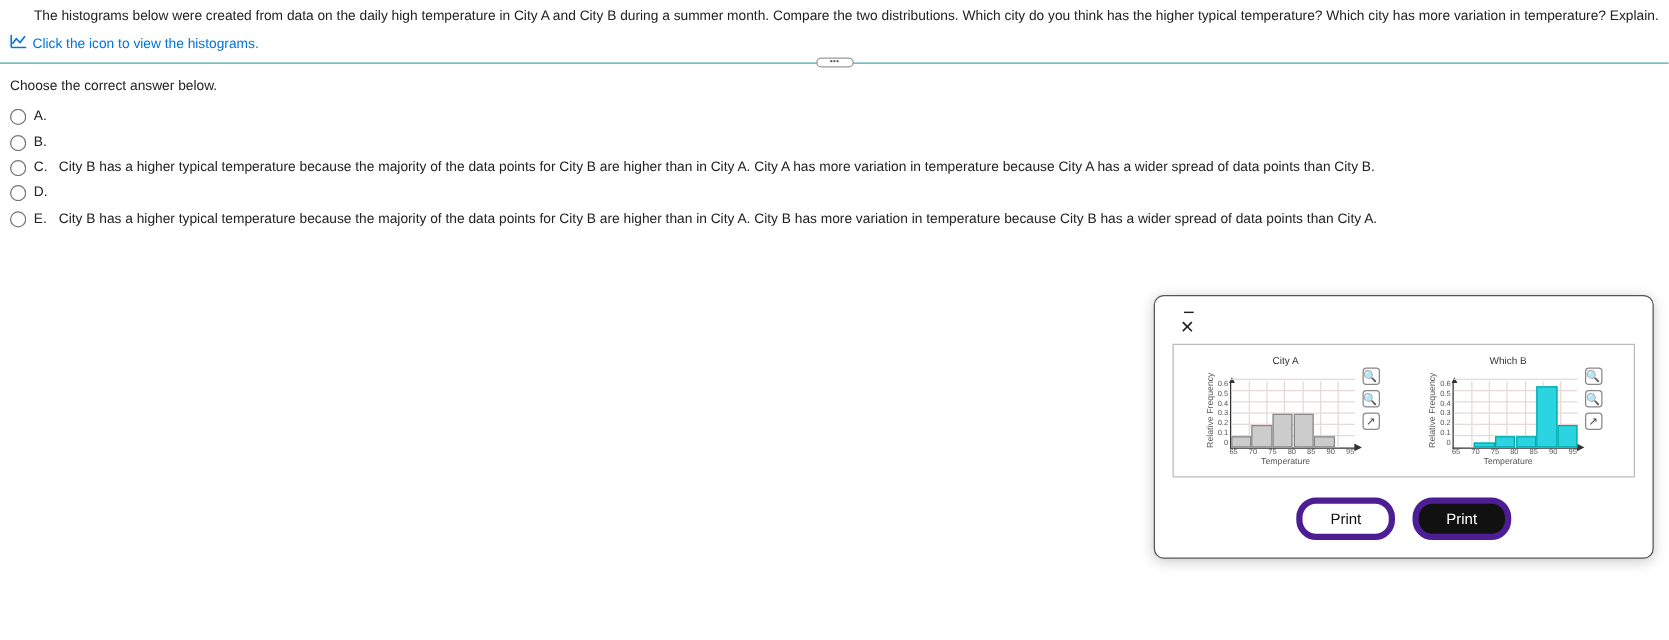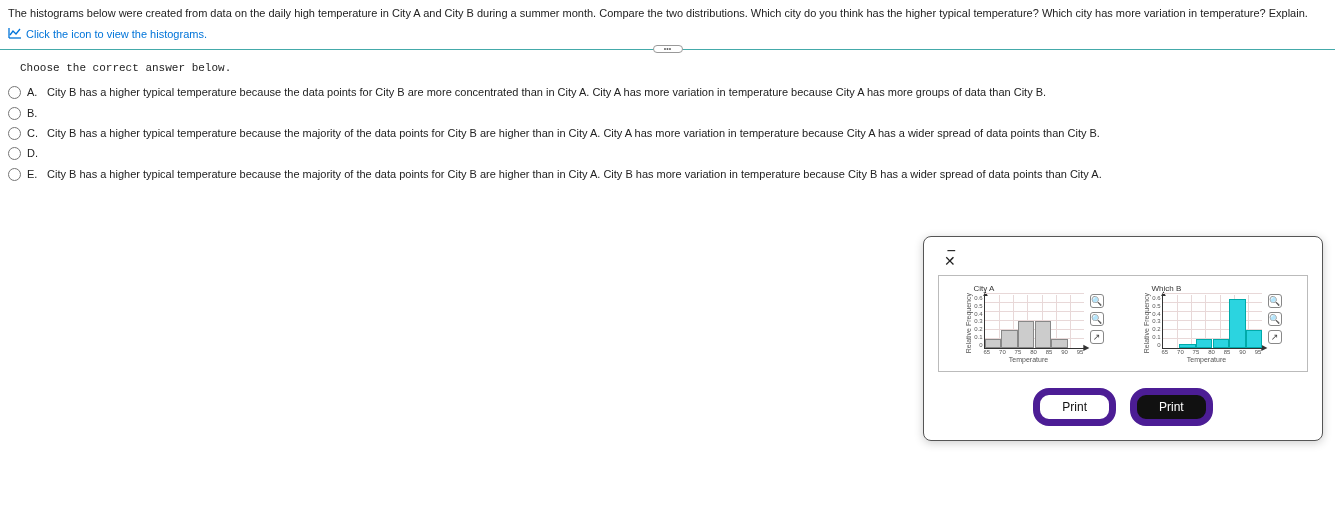--- a/index.html
+++ b/index.html
@@ -5,38 +5,38 @@
   * { box-sizing: border-box; margin: 0; padding: 0; }
   body {
     font-family: Arial, Helvetica, sans-serif;
     font-size: 11px;
     color: #222;
     width: 1335px;
     height: 512px;
     position: relative;
     background: #fff;
   }
-  .question-text { padding: 6px 8px 4px 8px; line-height: 1.4; }
+  .question-text { padding: 6px 8px 4px 8px; line-height: 1.4; text-align: right; }
   .link-row {
     display: flex; align-items: center; gap: 4px;
     padding: 2px 8px 6px 8px;
   }
   .link-row .icon { color: #0074d9; }
   .link-text { color: #0074d9; cursor: pointer; }
   .hr-line {
     border: none; border-top: 1px solid #4aa; margin: 2px 0;
     position: relative;
   }
   .expand-handle {
     position: absolute; left: 50%; top: -4px; transform: translateX(-50%);
     width: 30px; height: 8px; border: 1px solid #999; border-radius: 4px;
     background: #fff; font-size: 7px; text-align: center; line-height: 6px;
     color: #666; cursor: pointer;
   }
-  .prompt { padding: 10px 8px 8px 20px; font-family: Liberation Mono, monospace; }
+  .prompt { padding: 10px 8px 8px 8px; }
   .choices { padding: 0 8px; }
   .choice {
     display: flex; align-items: flex-start; gap: 6px;
     padding: 3px 0; line-height: 1.3;
   }
   .choice input[type=radio] { margin-top: 1px; }
   .choice .letter { min-width: 14px; }
   .popup {
     position: absolute;
     right: 12px; top: 236px;
@@ -60,21 +60,21 @@
     position: relative;
   }
   .chart-block { display: flex; gap: 2px; }
   .ylabel {
     writing-mode: vertical-rl; transform: rotate(180deg);
     font-size: 7px; color: #555; align-self: center;
   }
   .plot {
     width: 110px;
   }
-  .plot-title { text-align: left; font-size: 8px; margin-bottom: 2px; color: #333;}
+  .plot-title { text-align: center; font-size: 8px; margin-bottom: 12px; color: #333;}
   .axes {
     position: relative; width: 100px; height: 54px;
     border-left: 1px solid #333; border-bottom: 1px solid #333;
     margin-left: 10px;
   }
   .grid-v, .grid-h { position: absolute; background: #e8d8d8; }
   .grid-v { width: 1px; height: 100%; top: 0; }
   .grid-h { height: 1px; width: 100%; left: 0; }
   .bar {
     position: absolute; bottom: 0;
@@ -98,21 +98,21 @@
   .chart-icons span {
     width: 14px; height: 14px; border: 1px solid #888; border-radius: 3px;
     display: flex; align-items: center; justify-content: center;
     font-size: 9px; background: #fff; cursor: pointer; color: #444;
   }
   .popup-buttons {
     display: flex; justify-content: center; gap: 14px; margin-top: 16px;
   }
   .btn {
     padding: 5px 22px; border-radius: 16px; font-size: 12px; cursor: pointer;
-    border: 7px solid #4c1d95;
+    border: 5px solid #4c1d95;
   }
   .btn-print { background: #fff; color: #111; }
   .btn-done { background: #111; color: #fff; }
   .arrowhead {
     position: absolute; font-size: 8px; color: #333;
   }
 </style>
 </head>
 <body>
 
@@ -133,21 +133,20 @@
   <hr class="hr-line">
   <div class="expand-handle">•••</div>
 </div>
 
 <div class="prompt">Choose the correct answer below.</div>
 
 <div class="choices">
   <label class="choice">
     <input type="radio" name="ans" style="">
     <span class="letter">A.</span>
-    <span>City B has a higher typical temperature because the data points for City B are more concentrated than in City A. City A has more variation in temperature because City A has more groups of data than City B.</span>
   </label>
   <label class="choice">
     <input type="radio" name="ans" style="">
     <span class="letter">B.</span>
   </label>
   <label class="choice">
     <input type="radio" name="ans" style="">
     <span class="letter">C.</span>
     <span>City B has a higher typical temperature because the majority of the data points for City B are higher than in City A. City A has more variation in temperature because City A has a wider spread of data points than City B.</span>
   </label>

